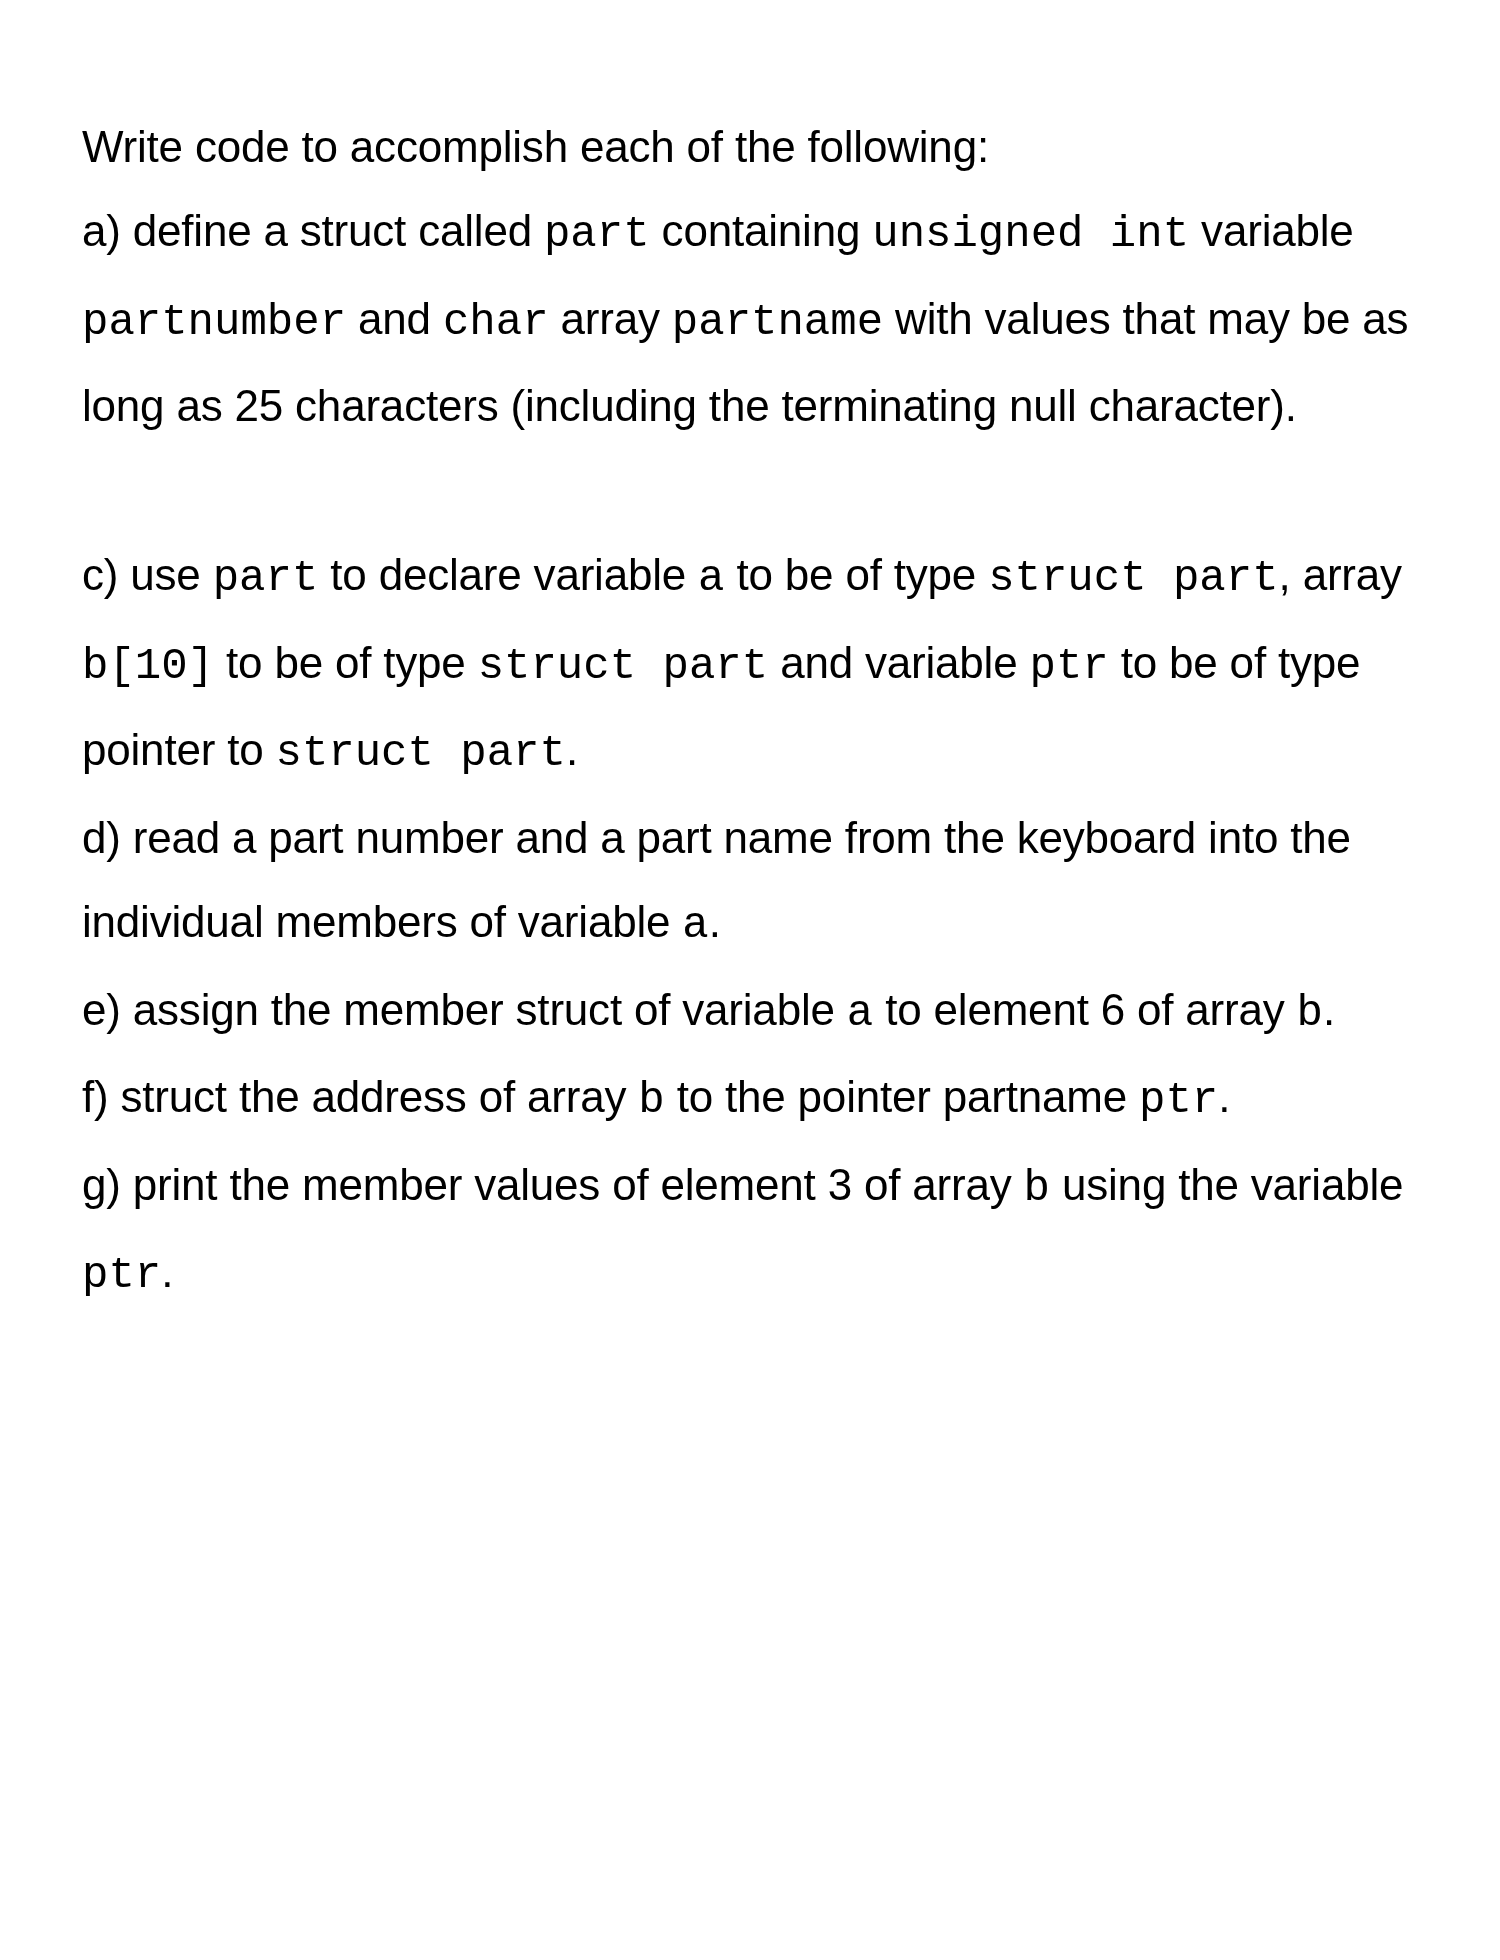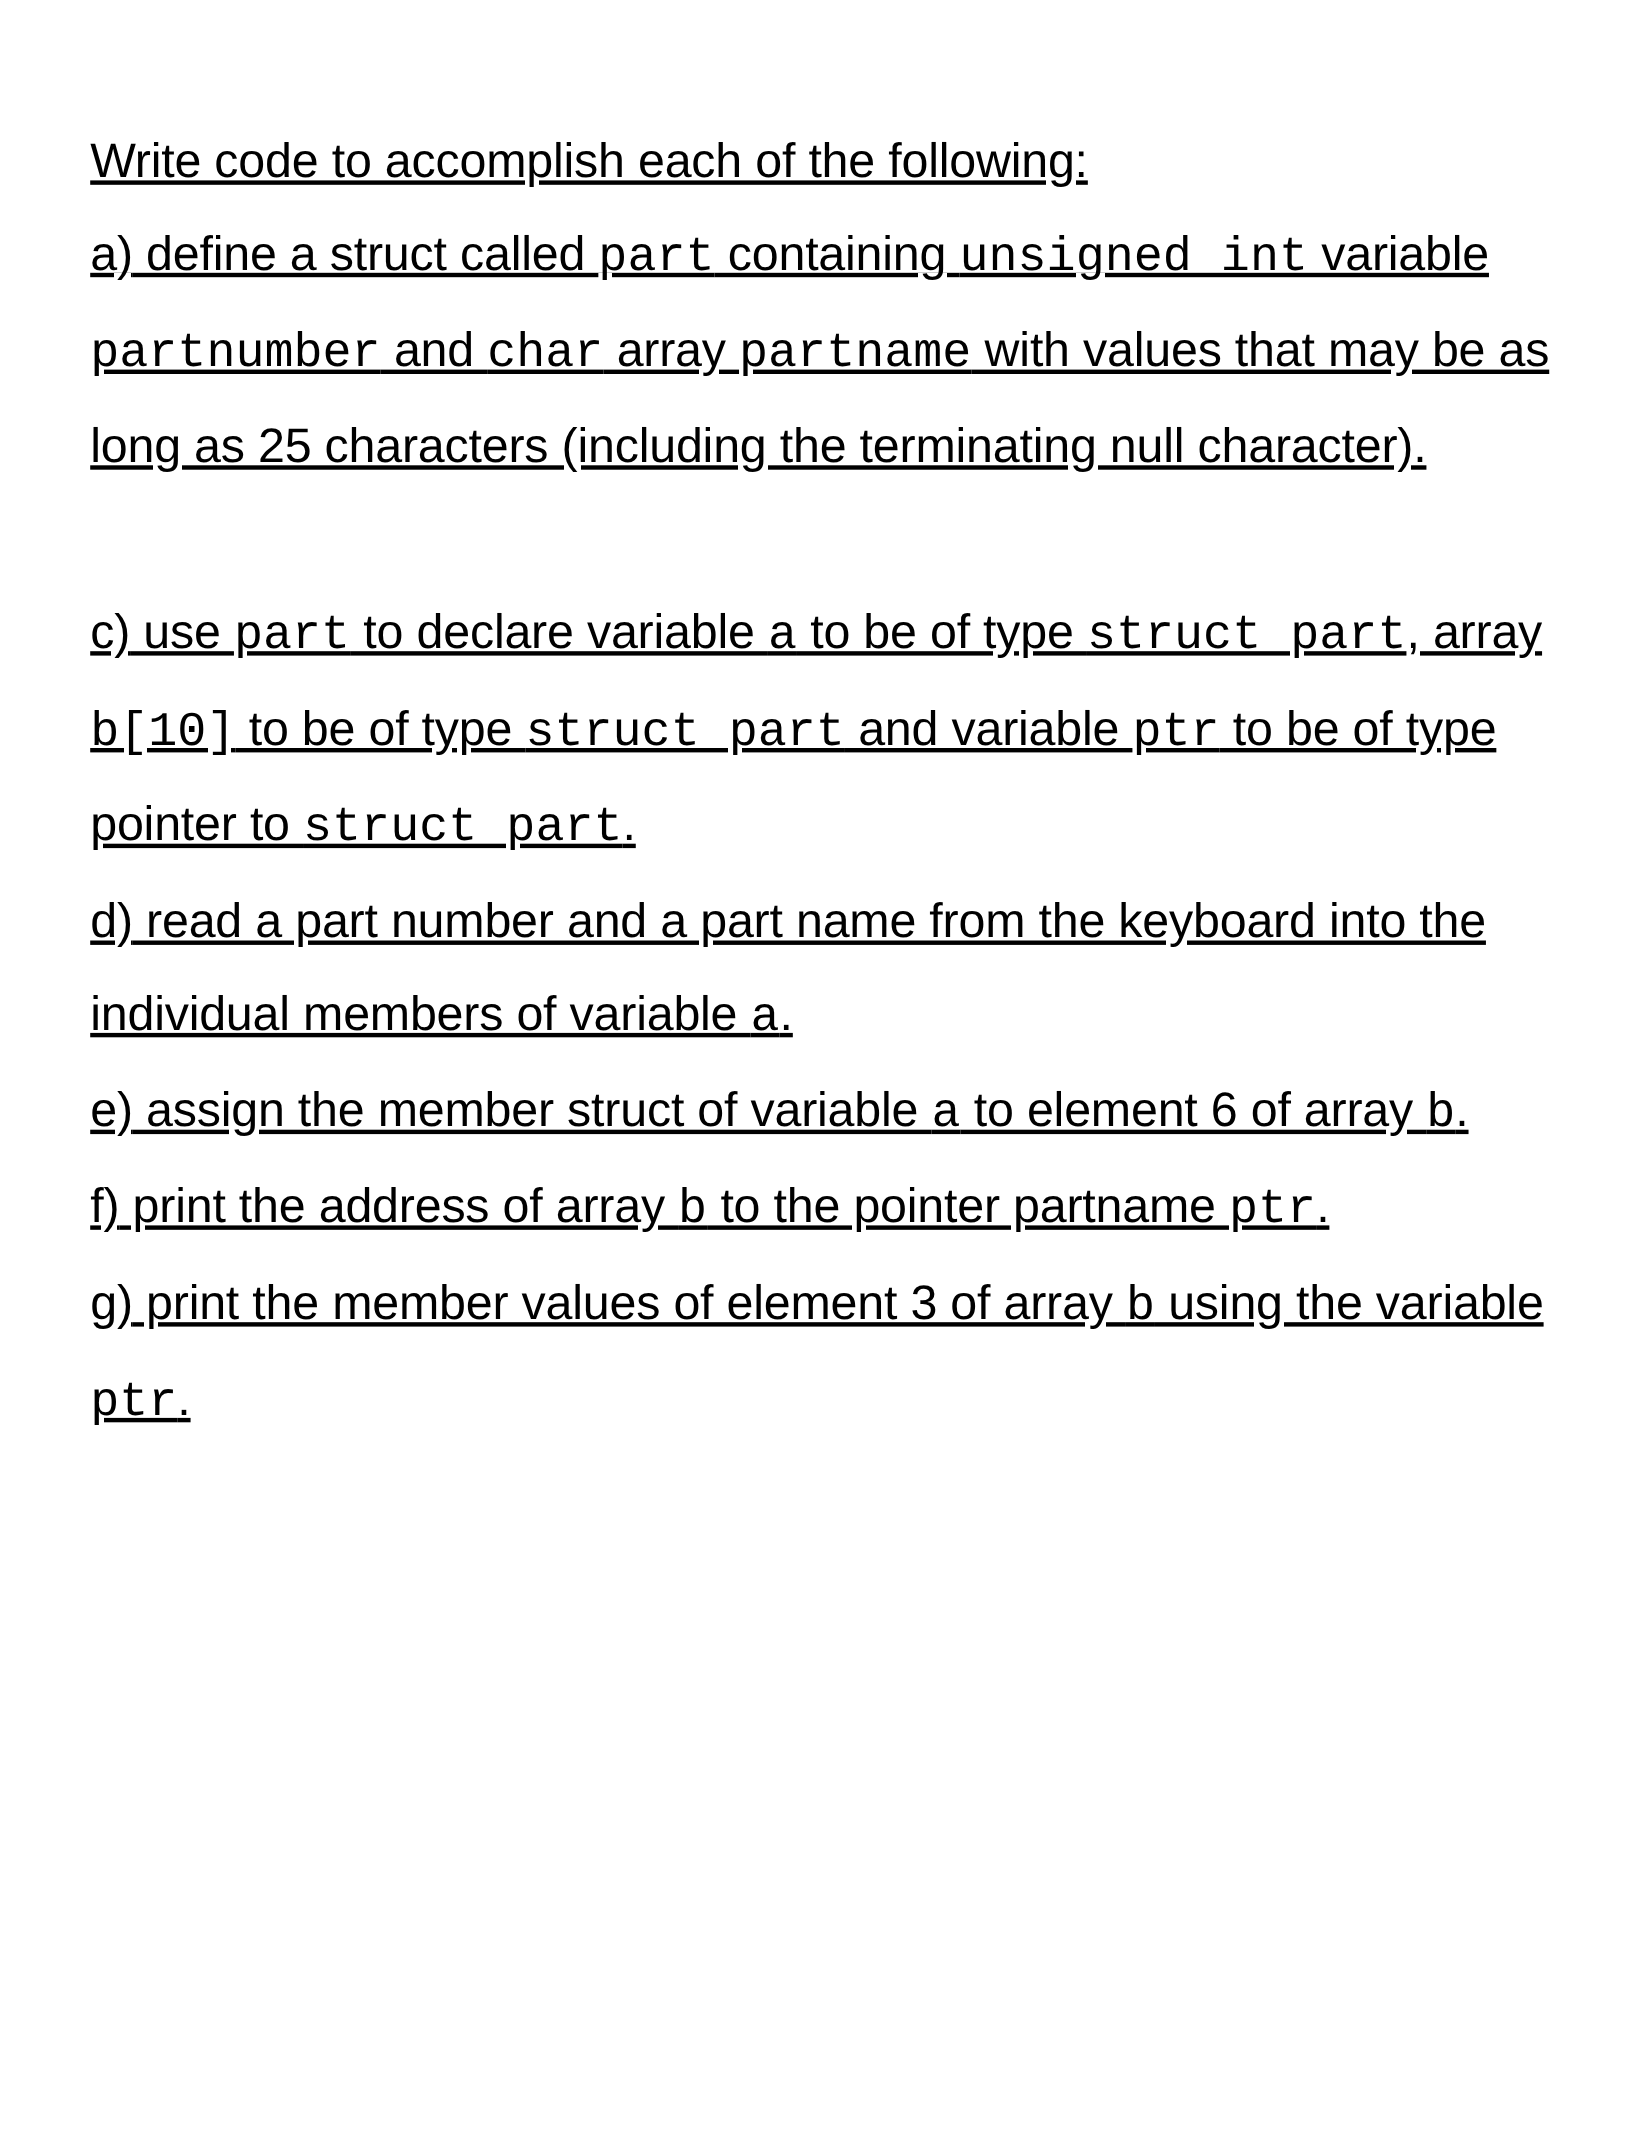--- a/index.html
+++ b/index.html
@@ -15,21 +15,20 @@
       color: #000000;
       overflow: hidden;
     }
     .page {
       padding: 105px 75px 60px 82px;
     }
     .content {
       font-size: 44px;
       line-height: 1.92;
       letter-spacing: -0.2px;
-      text-decoration: underline;
     }
     .code {
       font-family: "Courier New", Courier, monospace;
       letter-spacing: 0px;
     }
   </style>
 </head>
 <body>
 
 <div class="page">
@@ -48,20 +47,20 @@
 
     <span>
       <span>d)</span><span> read a part number and a part name from the keyboard into the individual members of variable </span><span class="code">a</span><span>.</span>
     </span><br>
 
     <span>
       <span>e)</span><span> assign the member struct of variable </span><span class="code">a</span><span> to element 6 of array </span><span class="code">b</span><span>.</span>
     </span><br>
 
     <span>
-      <span>f)</span><span> print the address of array </span><span class="code">b</span><span> to the pointer partname </span><span class="code">ptr</span><span>.</span>
+      <span>f)</span><span> struct the address of array </span><span class="code">b</span><span> to the pointer partname </span><span class="code">ptr</span><span>.</span>
     </span><br>
 
     <span>
       <span>g)</span><span> print the member values of element 3 of array </span><span class="code">b</span><span> using the variable </span><span class="code">ptr</span><span>.</span>
     </span>
   </div>
 </div>
 
 </body></html>

